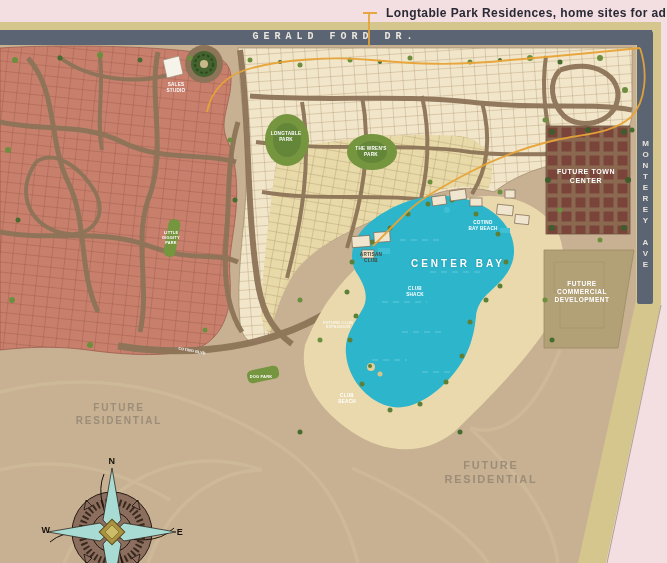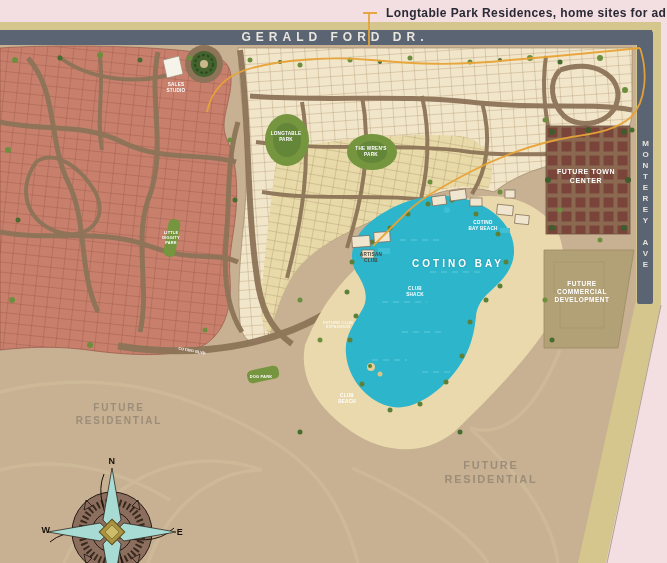--- a/index.html
+++ b/index.html
@@ -2,21 +2,21 @@
 <html><head>
 <meta charset="utf-8">
 <style>
   html,body{margin:0;padding:0;}
   body{width:667px;height:563px;overflow:hidden;background:#f3dee1;font-family:"Liberation Sans",sans-serif;}
   .stage{position:relative;width:667px;height:563px;background:#f3dee1;}
   svg.map{position:absolute;left:0;top:0;}
   .labels{position:absolute;left:0;top:0;width:667px;height:563px;}
   .lbl{position:absolute;transform:translate(-50%,-50%);color:#fff;font-weight:bold;text-align:center;
        white-space:pre-line;line-height:1.25;letter-spacing:.4px;}
-  .t-road{font-size:12px;letter-spacing:5px;color:#e9e6df;white-space:nowrap;font-weight:bold;}
+  .t-road{font-size:10px;letter-spacing:5px;color:#e9e6df;white-space:nowrap;font-weight:bold;font-family:Liberation Mono, monospace;}
   .t-road-v{writing-mode:vertical-rl;text-orientation:upright;letter-spacing:2px;font-size:8px;
             color:#e6e3da;white-space:pre;font-weight:bold;}
   .t-tiny{font-size:9px;transform:translate(-50%,-50%) scale(.52);}
   .t-tiny2{font-size:9px;transform:translate(-50%,-50%) scale(.44);}
   .t-dark{color:#4a4434;}
   .t-bay{font-size:10px;letter-spacing:3px;white-space:nowrap;text-shadow:0 0 2px rgba(0,70,80,.35);}
   .t-mid{font-size:7px;letter-spacing:.6px;}
   .t-mid2{font-size:6.5px;letter-spacing:.5px;}
   .t-fr{color:#9c8d78;font-size:10px;letter-spacing:1.8px;}
   .t-fr2{font-size:11px;}
@@ -285,21 +285,21 @@
     <div class="lbl t-tiny" style="left:286px;top:137px">LONGTABLE
 PARK</div>
     <div class="lbl t-tiny" style="left:371px;top:152px">THE WREN'S
 PARK</div>
     <div class="lbl t-tiny2" style="left:171px;top:238px">LITTLE
 DIGGITY
 PARK</div>
     <div class="lbl t-tiny t-dark" style="left:371px;top:258px">ARTISAN
 CLUB</div>
 
-    <div class="lbl t-bay" style="left:458px;top:264px">COTINO BAY</div>
+    <div class="lbl t-bay" style="left:458px;top:264px">CENTER BAY</div>
     <div class="lbl t-tiny" style="left:483px;top:226px">COTINO
 BAY BEACH</div>
     <div class="lbl t-tiny" style="left:415px;top:292px">CLUB
 SHACK</div>
     <div class="lbl t-tiny" style="left:347px;top:399px">CLUB
 BEACH</div>
     <div class="lbl t-tiny2" style="left:261px;top:377px">DOG PARK</div>
     <div class="lbl t-tiny2 t-faint" style="left:338px;top:325px">FUTURE CLUB
 EXPANSION</div>
 

